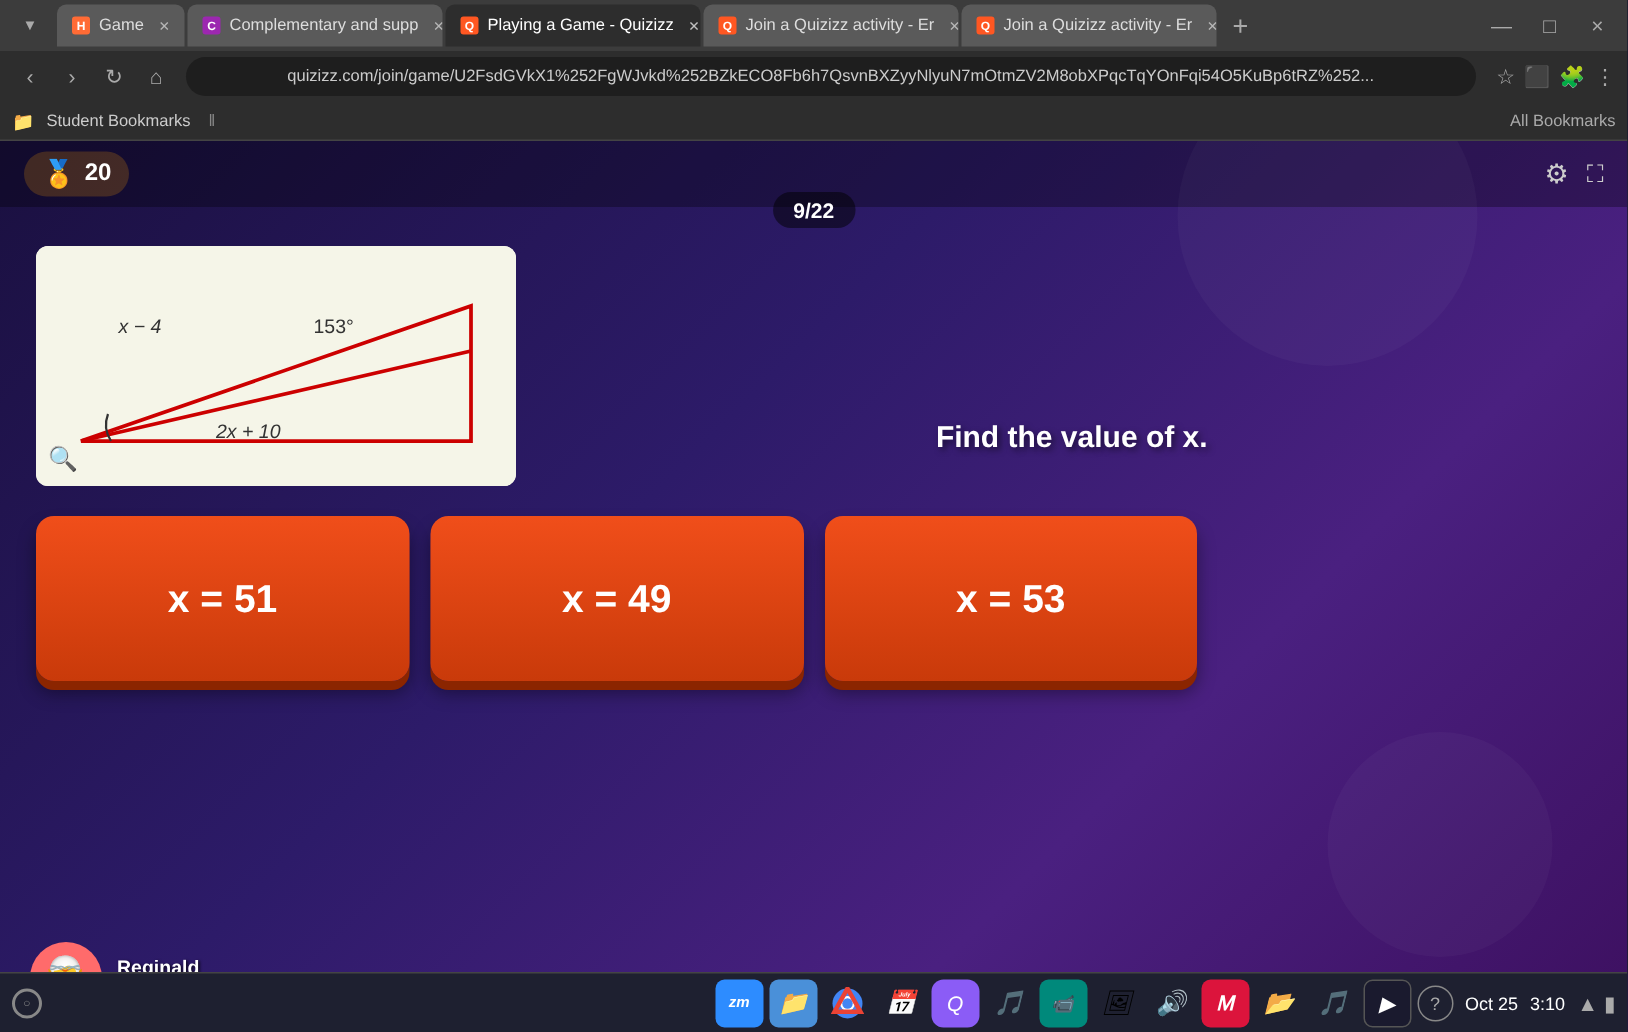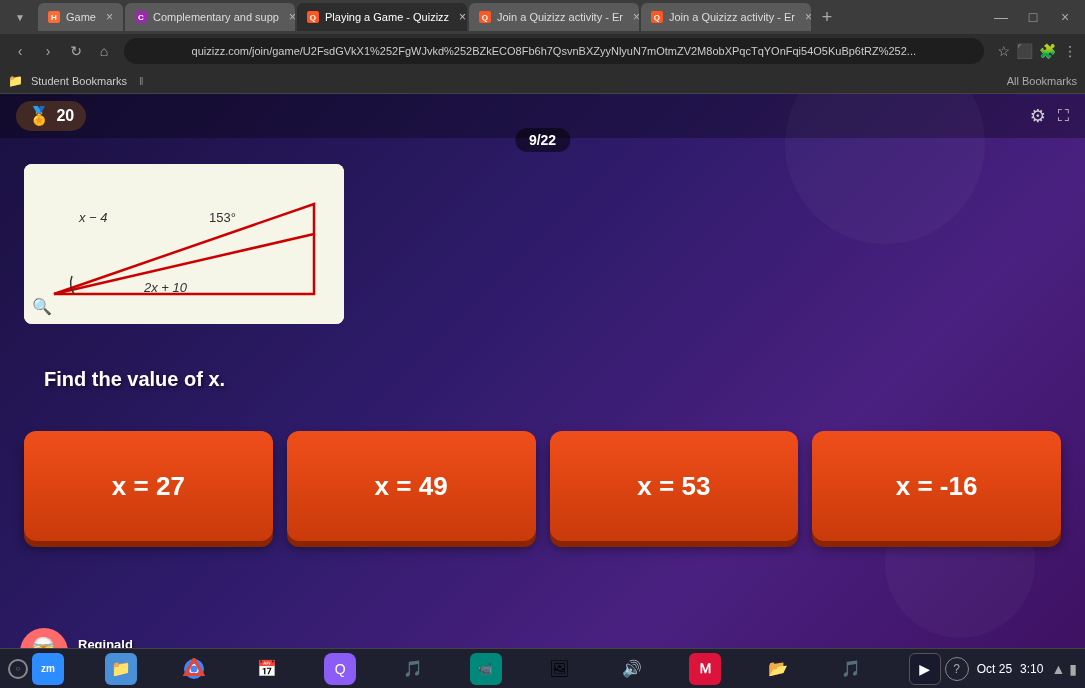--- a/index.html
+++ b/index.html
@@ -218,23 +218,22 @@
       font-size: 14px;
       font-weight: bold;
       z-index: 10;
     }
 
     
     .game-content {
       display: flex;
       padding: 16px 24px 10px;
       gap: 24px;
-      align-items: flex-start;
+      align-items: flex-end;
       margin-top: 10px;
-      flex-direction: column;
     }
 
     
     .image-card {
       background: #f5f5e8;
       border-radius: 8px;
       width: 320px;
       height: 160px;
       flex-shrink: 0;
       position: relative;
@@ -353,21 +352,22 @@
       align-items: center;
       justify-content: center;
       cursor: pointer;
     }
 
     .taskbar-apps {
       display: flex;
       align-items: center;
       gap: 4px;
       flex: 1;
-      justify-content: space-between;
+      justify-content: flex-end;
+      font-style: italic;
     }
 
     .taskbar-app {
       width: 32px;
       height: 32px;
       border-radius: 6px;
       display: flex;
       align-items: center;
       justify-content: center;
       cursor: pointer;
@@ -558,24 +558,23 @@
       </svg>
       <div class="magnify-icon">🔍</div>
     </div>
 
     <div class="question-text-area">
       <div class="question-text">Find the value of x.</div>
     </div>
   </div>
 
   <div class="answers-grid">
-    <button class="answer-btn">x = 27</button>
+    <button class="answer-btn">x = 51</button>
     <button class="answer-btn">x = 49</button>
     <button class="answer-btn">x = 53</button>
-    <button class="answer-btn">x = -16</button>
   </div>
 
   <div class="player-info">
     <div class="player-avatar">
       <span>🧝</span>
     </div>
     <div>
       <div class="player-name">Reginald</div>
       <div class="player-name">Shamberger</div>
     </div>

